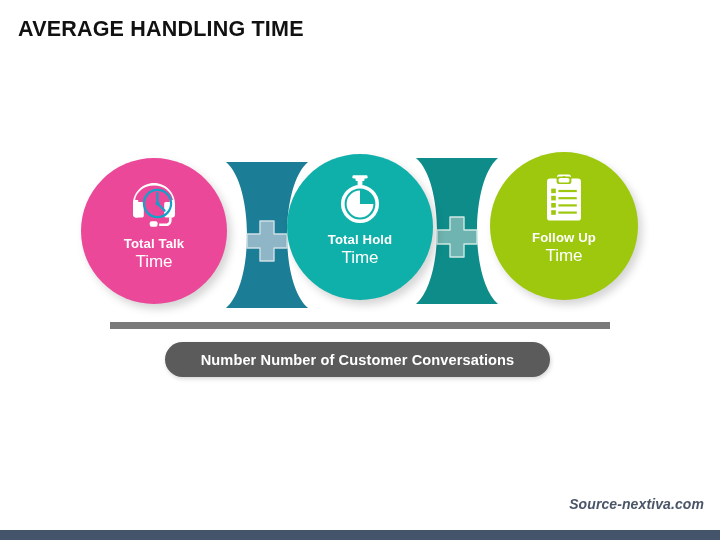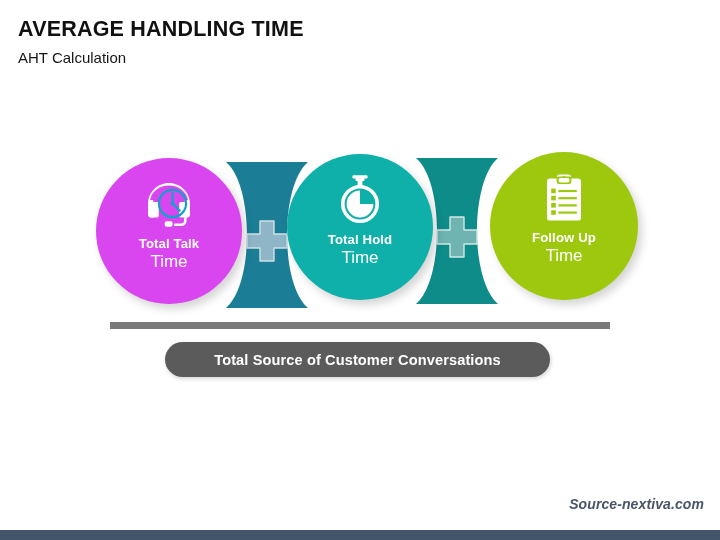--- a/index.html
+++ b/index.html
@@ -97,21 +97,21 @@
     letter-spacing: 0.1px;
   }
   .node-label .l2 {
     display: block;
     font-size: 17px;
     font-weight: normal;
     color: #ffffff;
   }
 
   
-  #node-0 { left: 96px;  top: 28px; width: 146px; height: 146px; background: #d946ef; }
+  #node-0 { left: 81px;  top: 28px; width: 146px; height: 146px; background: #ec4899; }
   #node-1 { left: 287px; top: 24px; width: 146px; height: 146px; background: #10B0AA; }
   #node-2 { left: 490px; top: 22px; width: 148px; height: 148px; background: #9DC80D; }
 
   #conn-0 { left: 224px; top: 30px; }
   #conn-1 { left: 414px; top: 26px; }
 
   
   .rule {
     position: absolute;
     left: 110px;
@@ -159,21 +159,20 @@
     height: 10px;
     background: #44546A;
   }
 </style>
 </head>
 <body>
 
 <div class="slide">
 
   <div class="title">AVERAGE HANDLING TIME</div>
-  <div class="subtitle">AHT Calculation</div>
 
   <div class="stage">
 
     <div class="connector" id="conn-0">
       <svg width="86" height="150" viewBox="0 0 86 150" xmlns="http://www.w3.org/2000/svg">
         <path d="M2 2 C 30 26, 30 124, 2 148 L 84 148 C 56 124, 56 26, 84 2 Z" fill="#1B7E96"></path>
         <g>
           <path d="M36 61 h14 v13 h13 v14 h-13 v13 h-14 v-13 h-13 v-14 h13 z" fill="#8FB6C6" stroke="#CFE0E8" stroke-width="1.4" stroke-linejoin="round"></path>
         </g>
       </svg>
@@ -269,19 +268,19 @@
           <span class="l2">Time</span>
         </span>
       </div>
     </div>
 
   </div>
 
   <div class="rule"></div>
 
   <div class="pill">
-    <span>Total Source of Customer Conversations</span>
+    <span>Number Number of Customer Conversations</span>
   </div>
 
   <div class="source">Source-nextiva.com</div>
   <div class="footer-bar"></div>
 
 </div>
 
 </body></html>

